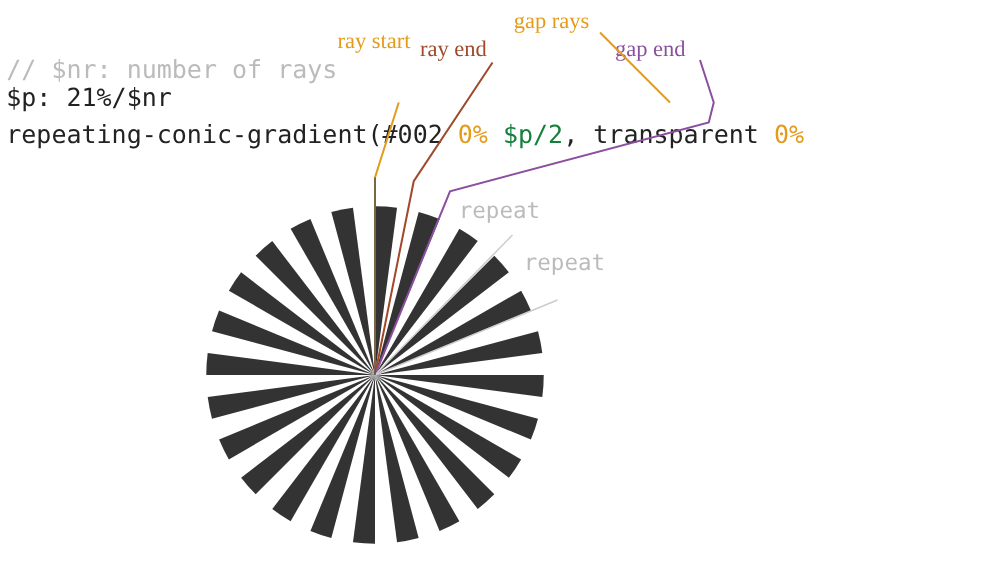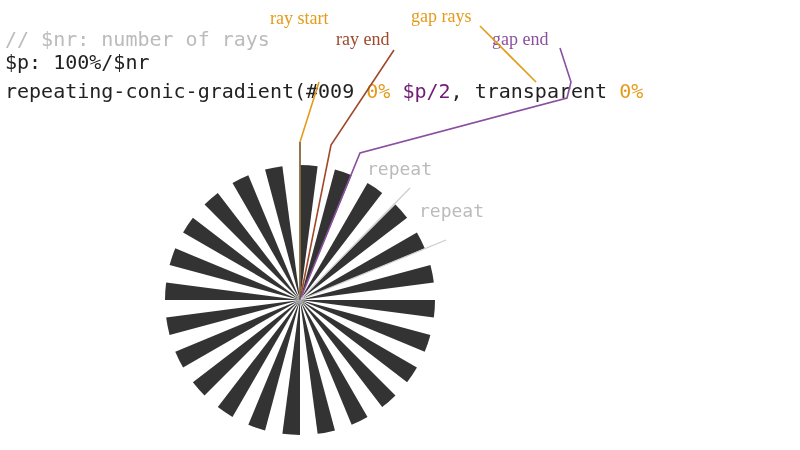--- a/index.html
+++ b/index.html
@@ -1,30 +1,30 @@
 <!DOCTYPE html>
 <html><head>
 <meta charset="utf-8">
 <style>
   html,body{margin:0;padding:0;background:#fff;}
   body{width:800px;height:450px;position:relative;overflow:hidden;}
-  .code{position:absolute;left:5px;font-family:"DejaVu Sans Mono",monospace;font-size:20px;white-space:pre;color:#222;}
+  .code{position:absolute;left:5px;font-family:"DejaVu Sans Mono",monospace;font-size:20px;white-space:pre;color:#222;margin-top:16px;}
   .comment{color:#bbb;}
   .lbl{position:absolute;font-family:"Liberation Serif",serif;font-size:18px;white-space:pre;}
   .rep{position:absolute;font-family:"DejaVu Sans Mono",monospace;font-size:18px;color:#bbb;text-align:right;}
   svg{position:absolute;left:0;top:0;}
 </style>
 </head>
 <body>
 
 <div class="code comment" style="top:27px">// $nr: number of rays</div>
-<div class="code" style="top:50px">$p: 100%/$nr</div>
-<div class="code" style="top:79px"><span>repeating-conic-gradient(#009 </span><span style="color:#e49b1a">0%</span> <span style="color:#701a75">$p/2</span><span>, transparent </span><span style="color:#e49b1a">0%</span></div>
+<div class="code" style="top:50px">$p: 21%/$nr</div>
+<div class="code" style="top:79px"><span>repeating-conic-gradient(#002 </span><span style="color:#e49b1a">0%</span> <span style="color:#15803d">$p/2</span><span>, transparent </span><span style="color:#e49b1a">0%</span></div>
 
-<div class="lbl" style="left:270px;top:8px;color:#e49b1a">ray start</div>
+<div class="lbl" style="left:270px;top:22px;color:#e49b1a">ray start</div>
 <div class="lbl" style="left:336px;top:29px;color:#a0482a">ray end</div>
 <div class="lbl" style="left:411px;top:6px;color:#e49b1a">gap rays</div>
 <div class="lbl" style="left:492px;top:29px;color:#8a4f9e">gap end</div>
 
 <svg width="800" height="450">
   <g id="wheel">
       <path d="M300,300 L300,165 A135,135 0 0 1 317.621035949707,166.1549437145356 Z" fill="#333333"></path>
       <path d="M300,300 L334.94057108884033,169.60001345097578 A135,135 0 0 1 351.66226336928713,175.2762631109763 Z" fill="#333333"></path>
       <path d="M300,300 L367.5,183.08657048910078 A135,135 0 0 1 382.1827929161773,192.89729906068325 Z" fill="#333333"></path>
       <path d="M300,300 L395.4594154601839,204.5405845398161 A135,135 0 0 1 407.1027009393167,217.81720708382272 Z" fill="#333333"></path>

